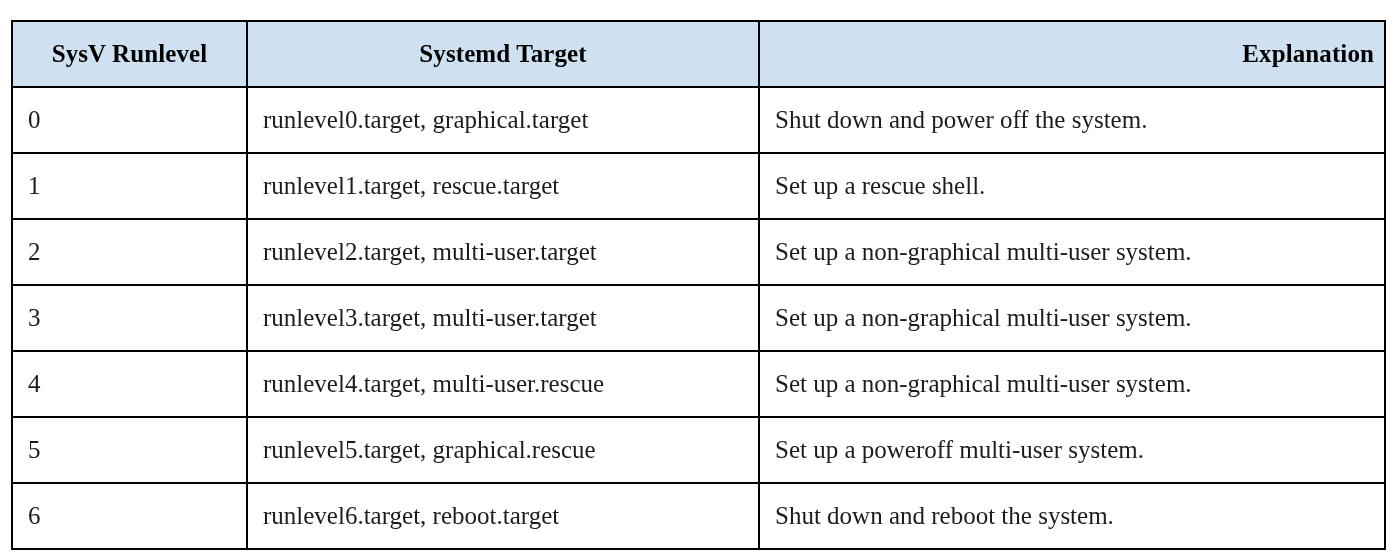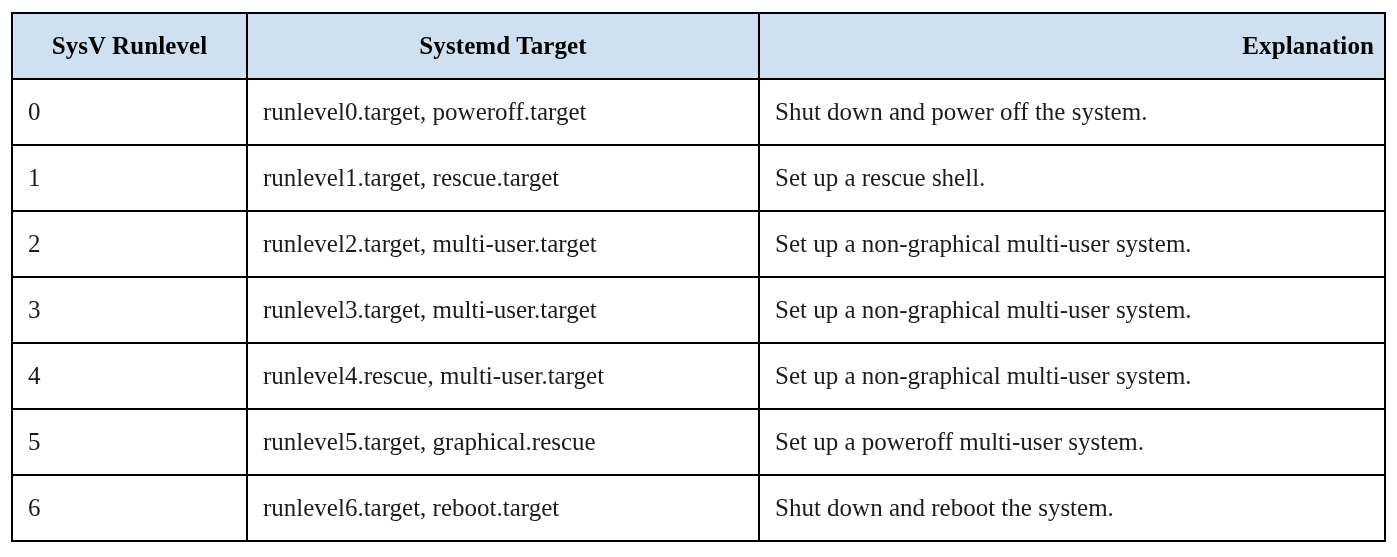--- a/index.html
+++ b/index.html
@@ -15,21 +15,21 @@
   }
   .page {
     position: relative;
     width: 1397px;
     height: 557px;
     background: #ffffff;
   }
   .table-wrap {
     position: absolute;
     left: 11px;
-    top: 12px;
+    top: 20px;
     width: 1248px;
   }
   table.runlevel-table {
     border-collapse: collapse;
     table-layout: fixed;
     width: 1373px;
     border: 2px solid #000000;
   }
   table.runlevel-table col.c1 { width: 235px; }
   table.runlevel-table col.c2 { width: 512px; }
@@ -80,41 +80,41 @@
       <thead>
         <tr>
           <th>SysV Runlevel</th>
           <th>Systemd Target</th>
           <th>Explanation</th>
         </tr>
       </thead>
       <tbody>
         <tr>
           <td>0</td>
-          <td>runlevel0.target, poweroff.target</td>
+          <td>runlevel0.target, graphical.target</td>
           <td>Shut down and power off the system.</td>
         </tr>
         <tr>
           <td>1</td>
           <td>runlevel1.target, rescue.target</td>
           <td>Set up a rescue shell.</td>
         </tr>
         <tr>
           <td>2</td>
           <td>runlevel2.target, multi-user.target</td>
           <td>Set up a non-graphical multi-user system.</td>
         </tr>
         <tr>
           <td>3</td>
           <td>runlevel3.target, multi-user.target</td>
           <td>Set up a non-graphical multi-user system.</td>
         </tr>
         <tr>
           <td>4</td>
-          <td>runlevel4.rescue, multi-user.target</td>
+          <td>runlevel4.target, multi-user.rescue</td>
           <td>Set up a non-graphical multi-user system.</td>
         </tr>
         <tr>
           <td>5</td>
           <td>runlevel5.target, graphical.rescue</td>
           <td>Set up a poweroff multi-user system.</td>
         </tr>
         <tr>
           <td>6</td>
           <td>runlevel6.target, reboot.target</td>

